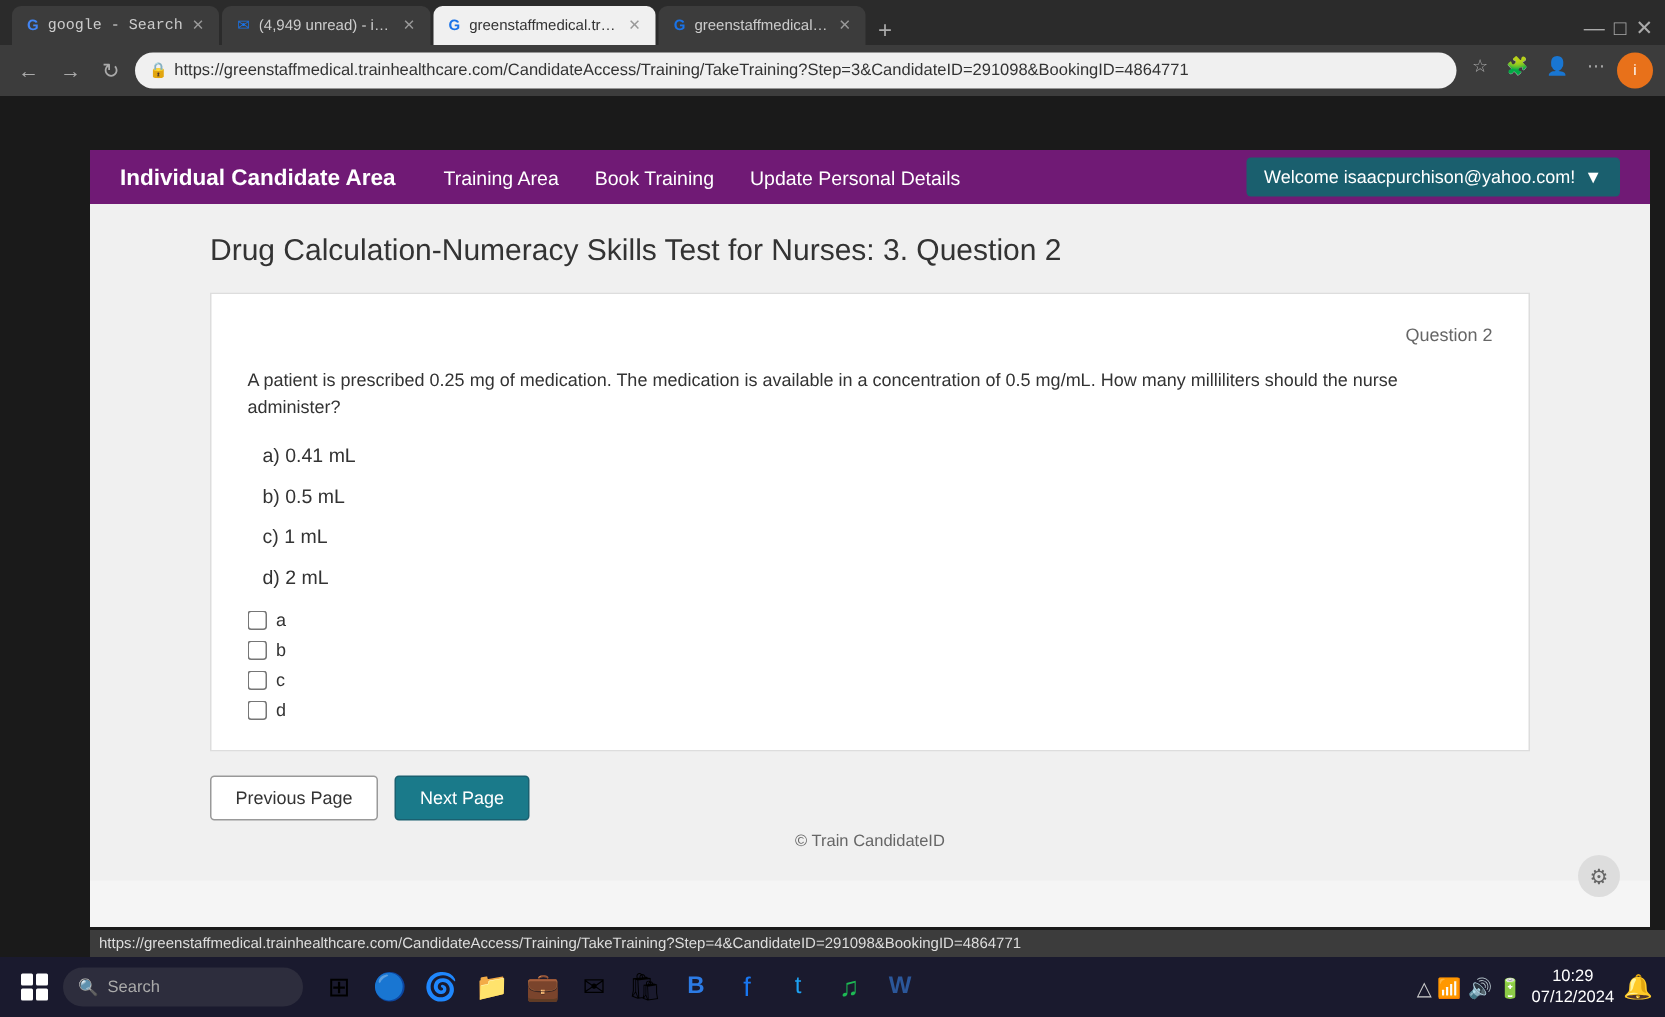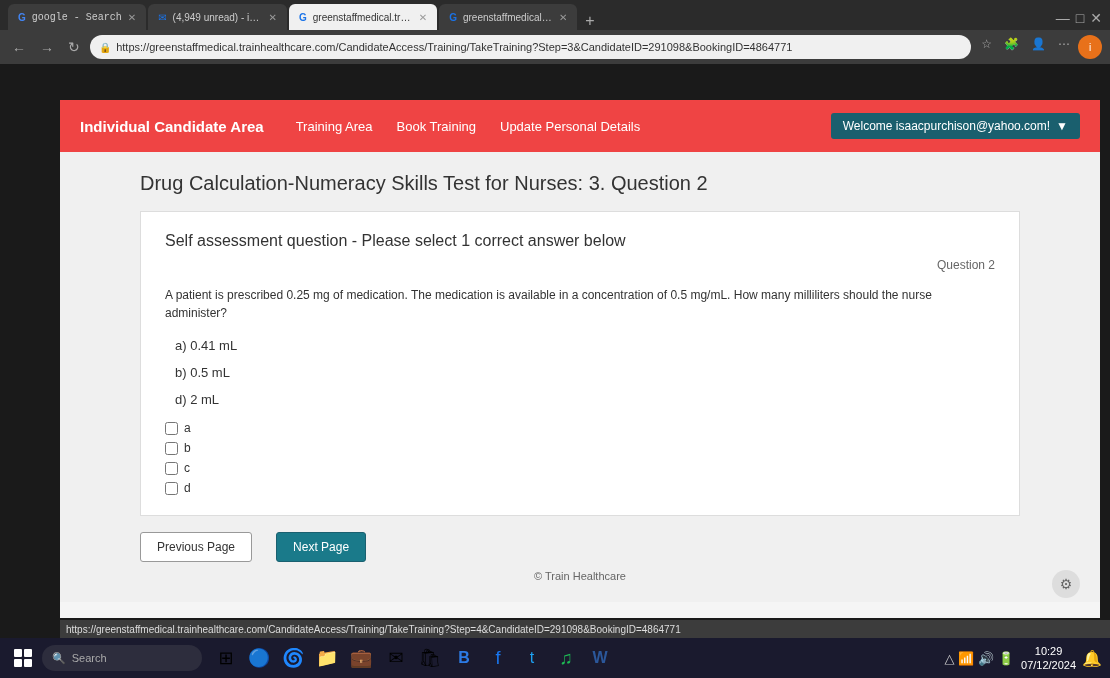--- a/index.html
+++ b/index.html
@@ -99,22 +99,22 @@
       top: 100px;
       left: 60px;
       right: 10px;
       bottom: 60px;
       background: #f5f5f5;
       overflow: hidden;
     }
 
     
     .top-nav {
-      background: #ef4444;
-      height: 52px;
+      background: #701a75;
+      height: 36px;
       display: flex;
       align-items: center;
       padding: 0 20px;
       justify-content: space-between;
     }
 
     .nav-links {
       display: flex;
       align-items: center;
       gap: 0;
@@ -210,21 +210,21 @@
     }
 
     .checkbox-item input[type="checkbox"] {
       width: 13px;
       height: 13px;
       cursor: pointer;
     }
 
     .button-row {
       display: flex;
-      gap: 24px;
+      gap: 11px;
       margin-top: 16px;
     }
 
     .btn-prev {
       background: white;
       border: 1px solid #999;
       color: #333;
       padding: 7px 16px;
       font-size: 12px;
       cursor: pointer;
@@ -429,30 +429,28 @@
     <div class="nav-right">
       <span>Welcome isaacpurchison@yahoo.com!</span>
       <span>▼</span>
     </div>
   </div>
 
   <div class="page-content">
     <h2 class="page-title">Drug Calculation-Numeracy Skills Test for Nurses: 3. Question 2</h2>
 
     <div class="quiz-container">
-      <div class="quiz-header">
-        <span>Self assessment question - Please select 1 correct answer below</span>
-      </div>
       <div class="quiz-question-label">Question 2</div>
       <div class="quiz-question-text">
         <span>A patient is prescribed 0.25 mg of medication. The medication is available in a concentration of 0.5 mg/mL. How many milliliters should the nurse administer?</span>
       </div>
 
       <div class="answer-option">a) 0.41 mL</div>
       <div class="answer-option">b) 0.5 mL</div>
+      <div class="answer-option">c) 1 mL</div>
       <div class="answer-option">d) 2 mL</div>
 
       <div class="checkbox-group">
         <label class="checkbox-item">
           <input type="checkbox" style="">
           <span>a</span>
         </label>
         <label class="checkbox-item">
           <input type="checkbox" style="">
           <span>b</span>
@@ -466,21 +464,21 @@
           <span>d</span>
         </label>
       </div>
     </div>
 
     <div class="button-row">
       <button class="btn-prev">Previous Page</button>
       <button class="btn-next">Next Page</button>
     </div>
 
-    <div class="footer-copyright">© Train Healthcare</div>
+    <div class="footer-copyright">© Train CandidateID</div>
   </div>
 
   <div class="settings-icon-bottom">⚙</div>
 </div>
 
 <div class="status-bar-url">
   <span class="status-url-text">https://greenstaffmedical.trainhealthcare.com/CandidateAccess/Training/TakeTraining?Step=4&amp;CandidateID=291098&amp;BookingID=4864771</span>
 </div>
 
 <div class="taskbar">

